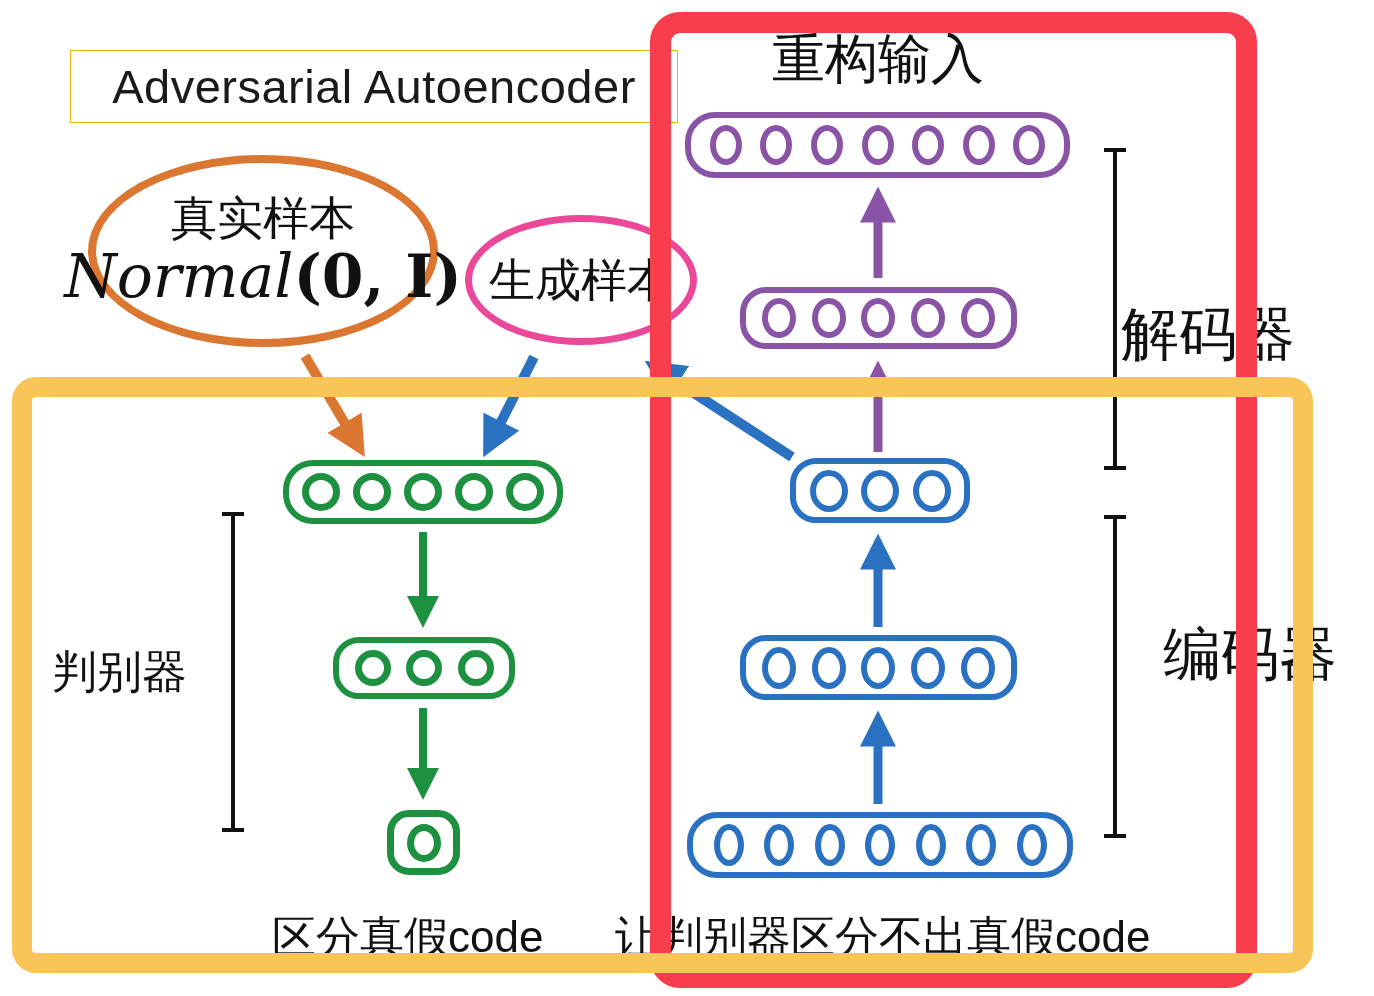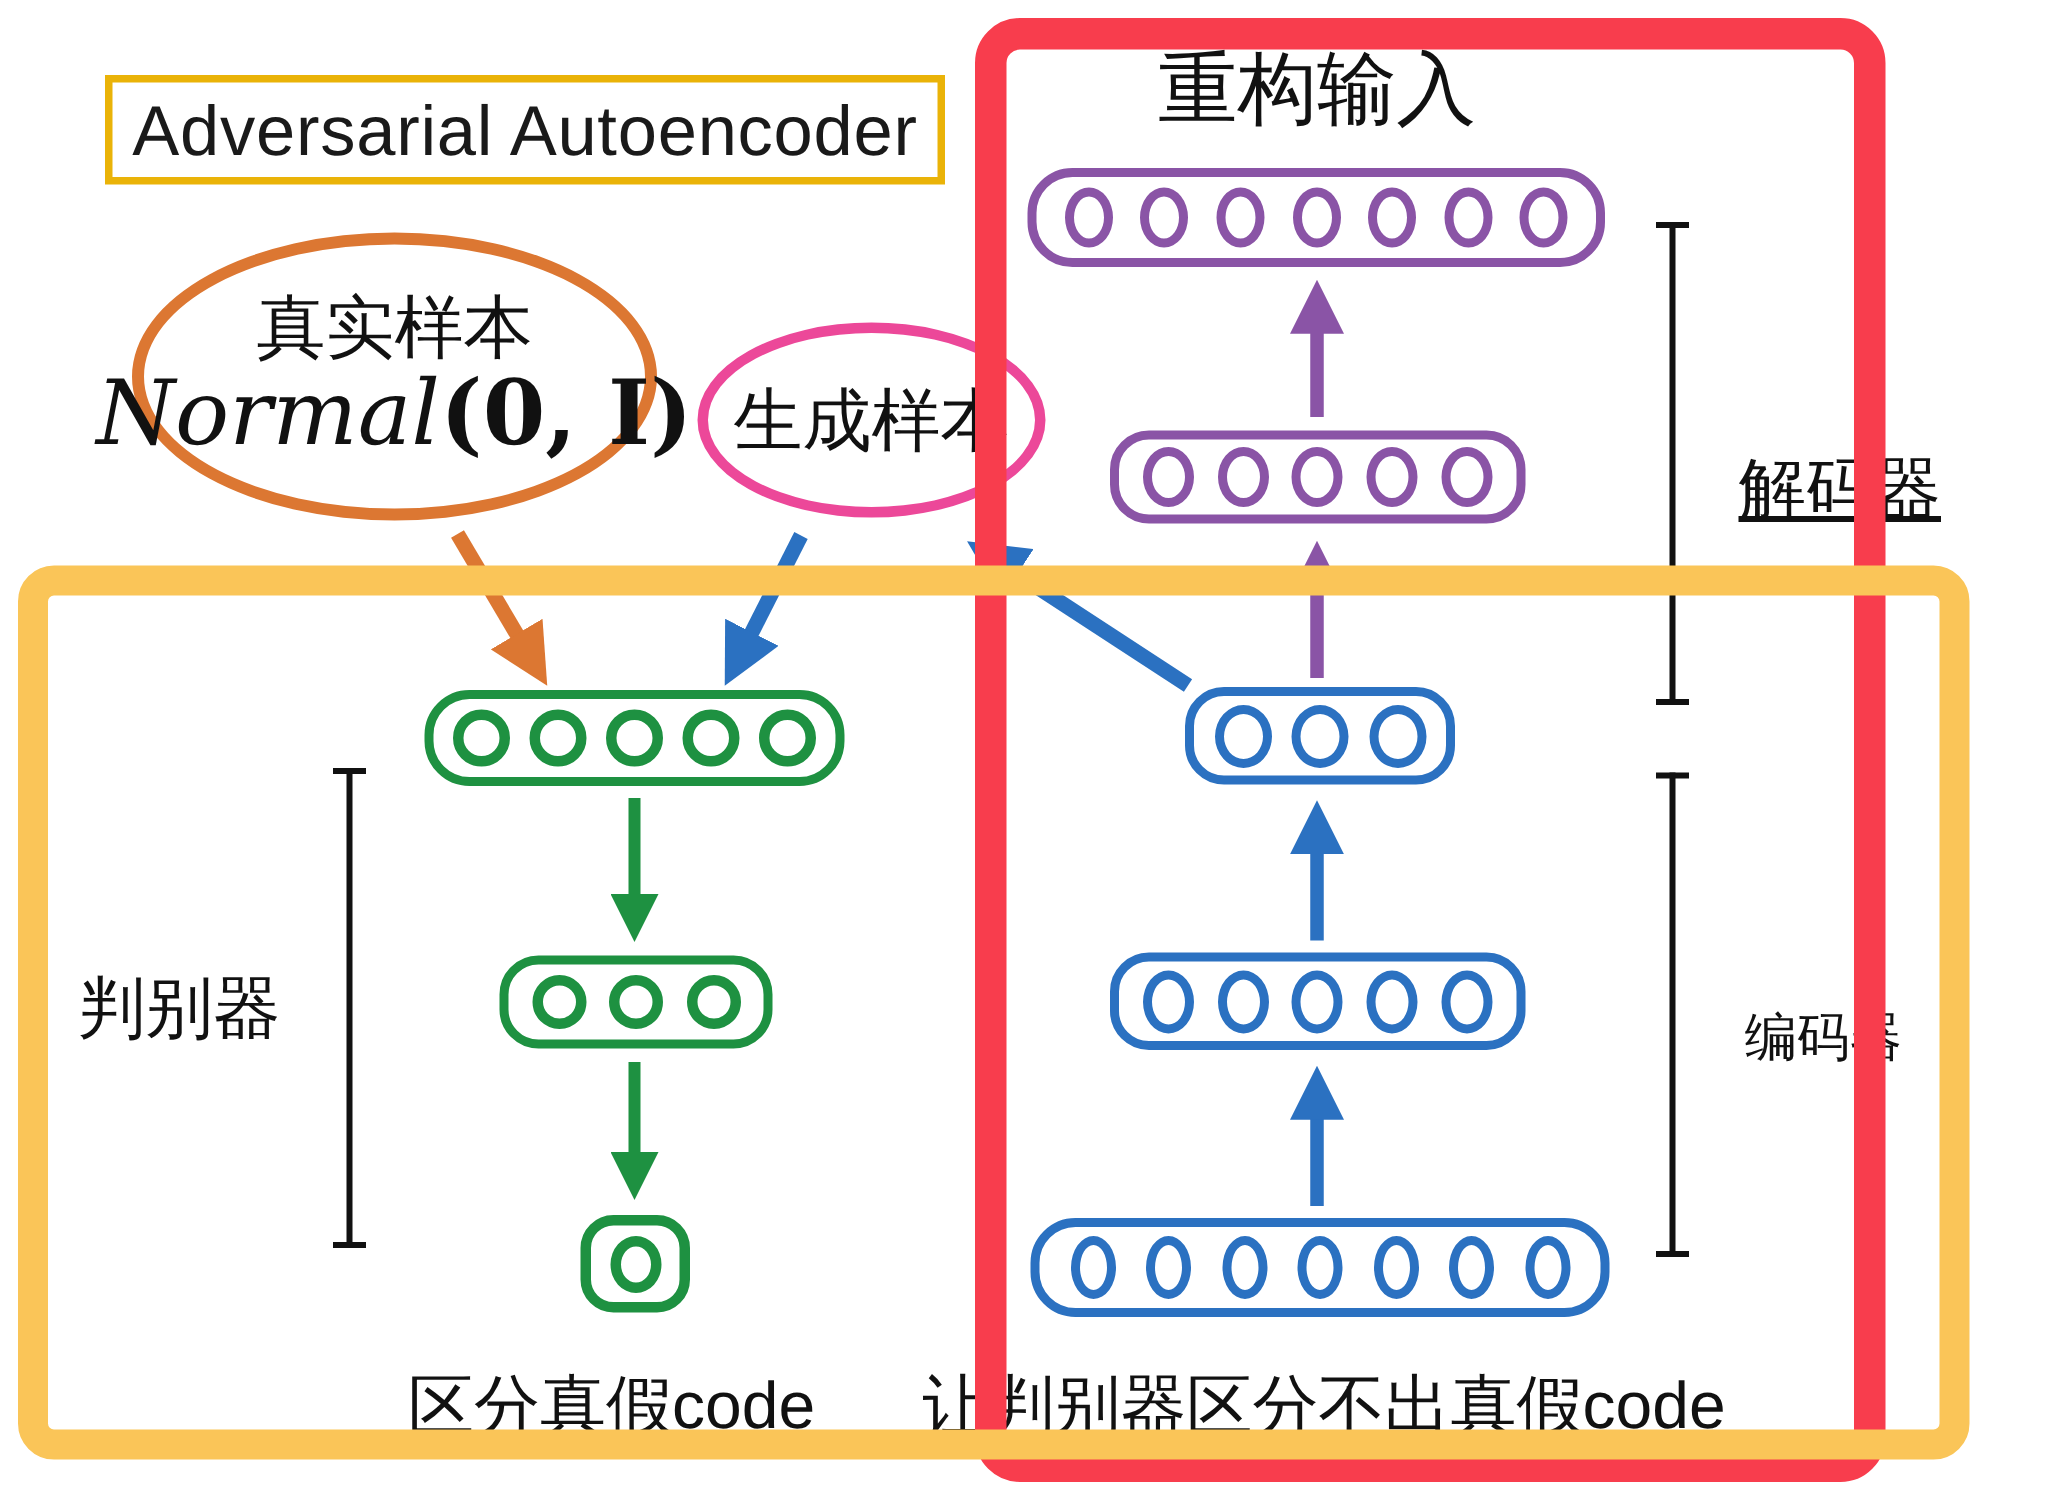--- a/index.html
+++ b/index.html
@@ -6,22 +6,22 @@
   html,body { background:#fff; }
   body { font-family:"Liberation Sans", sans-serif; }
   .stage { position:relative; width:1374px; height:996px; overflow:hidden; background:#fff; }
 
   
   .frame { position:absolute; background:transparent; pointer-events:none; }
   .frame.red    { left:650px; top:12px;  width:607px;  height:976px; border:21px solid #F83D4D; border-radius:30px; z-index:5; }
   .frame.yellow { left:12px;  top:377px; width:1301px; height:596px; border:20px solid #FAC558; border-radius:24px; z-index:6; }
 
   
-  .title-box { position:absolute; left:70px; top:50px; width:560px; height:73px;
-               border:5px solid #eab308; display:flex; align-items:center; justify-content:center;
+  .title-box { position:absolute; left:70px; top:50px; width:608px; height:73px;
+               border:1px solid #eab308; display:flex; align-items:center; justify-content:center;
                z-index:4; background:#fff; }
   .title-box span { font-size:47px; color:#1a1a1a; letter-spacing:0.5px; white-space:nowrap; }
 
   
   .ellipse { position:absolute; border-radius:50%; display:flex; flex-direction:column;
              align-items:center; justify-content:center; z-index:2; background:#fff; text-align:center; }
   .ellipse.orange { left:88px; top:155px; width:350px; height:192px; border:8px solid #DC7732; }
   .ellipse.blue   { left:465px; top:215px; width:232px; height:130px; border:7px solid #ec4899; }
   .ellipse .cjk  { font-size:46px; color:#111; line-height:1.1; white-space:nowrap; }
   .math { font-size:60px; color:#111; font-family:"DejaVu Serif", serif; white-space:nowrap; line-height:1.1; }
@@ -59,22 +59,22 @@
   .bracket .serif { position:absolute; left:-9px; width:22px; height:4px; background:#111; }
   .bracket .serif.t { top:0; }
   .bracket .serif.b { bottom:0; }
   #bracket-decoder       { left:1113px; top:148px; height:322px; }
   #bracket-encoder       { left:1113px; top:515px; height:323px; }
   #bracket-discriminator { left:231px;  top:512px; height:320px; }
 
   
   .lbl { position:absolute; color:#111; z-index:2; white-space:nowrap; }
   #label-recon   { left:770px;  top:24px;  width:216px; text-align:center; font-size:53px; }
-  #label-decoder { left:1159px; top:296px; font-size:45px;text-decoration:underline; }
-  #label-encoder { left:1163px; top:668px; font-size:35px; }
+  #label-decoder { left:1121px; top:296px; font-size:58px; }
+  #label-encoder { left:1163px; top:616px; font-size:58px; }
   #label-disc    { left:52px;   top:642px; font-size:45px; }
   #label-goal-disc { left:272px; top:908px; font-size:44px; }
   #label-goal-enc  { left:615px; top:908px; font-size:44px; }
 
   
   svg.arrows { position:absolute; left:0; top:0; width:1374px; height:996px; z-index:3; pointer-events:none; }
   svg .orange { stroke:#DC7732; stroke-width:10; }
   svg .blueln { stroke:#2B71C1; stroke-width:10; }
   svg .bluev  { stroke:#2B71C1; stroke-width:9;  }
   svg .purplev{ stroke:#8A54A6; stroke-width:9;  }

